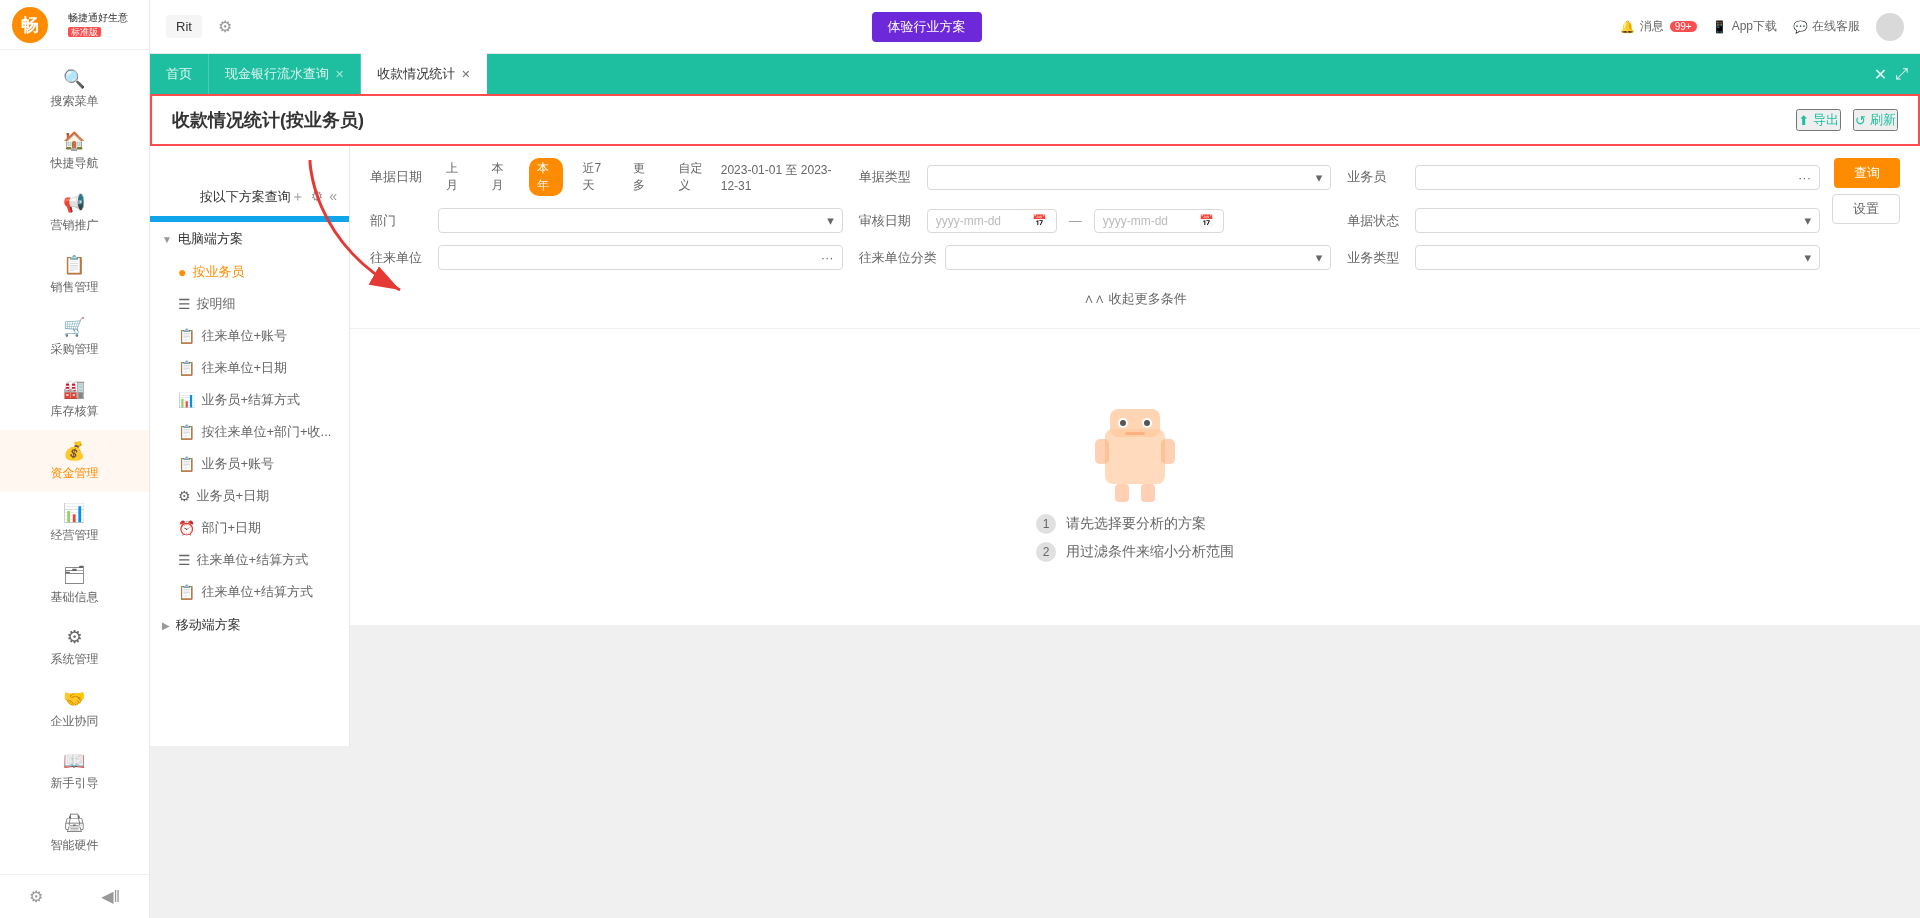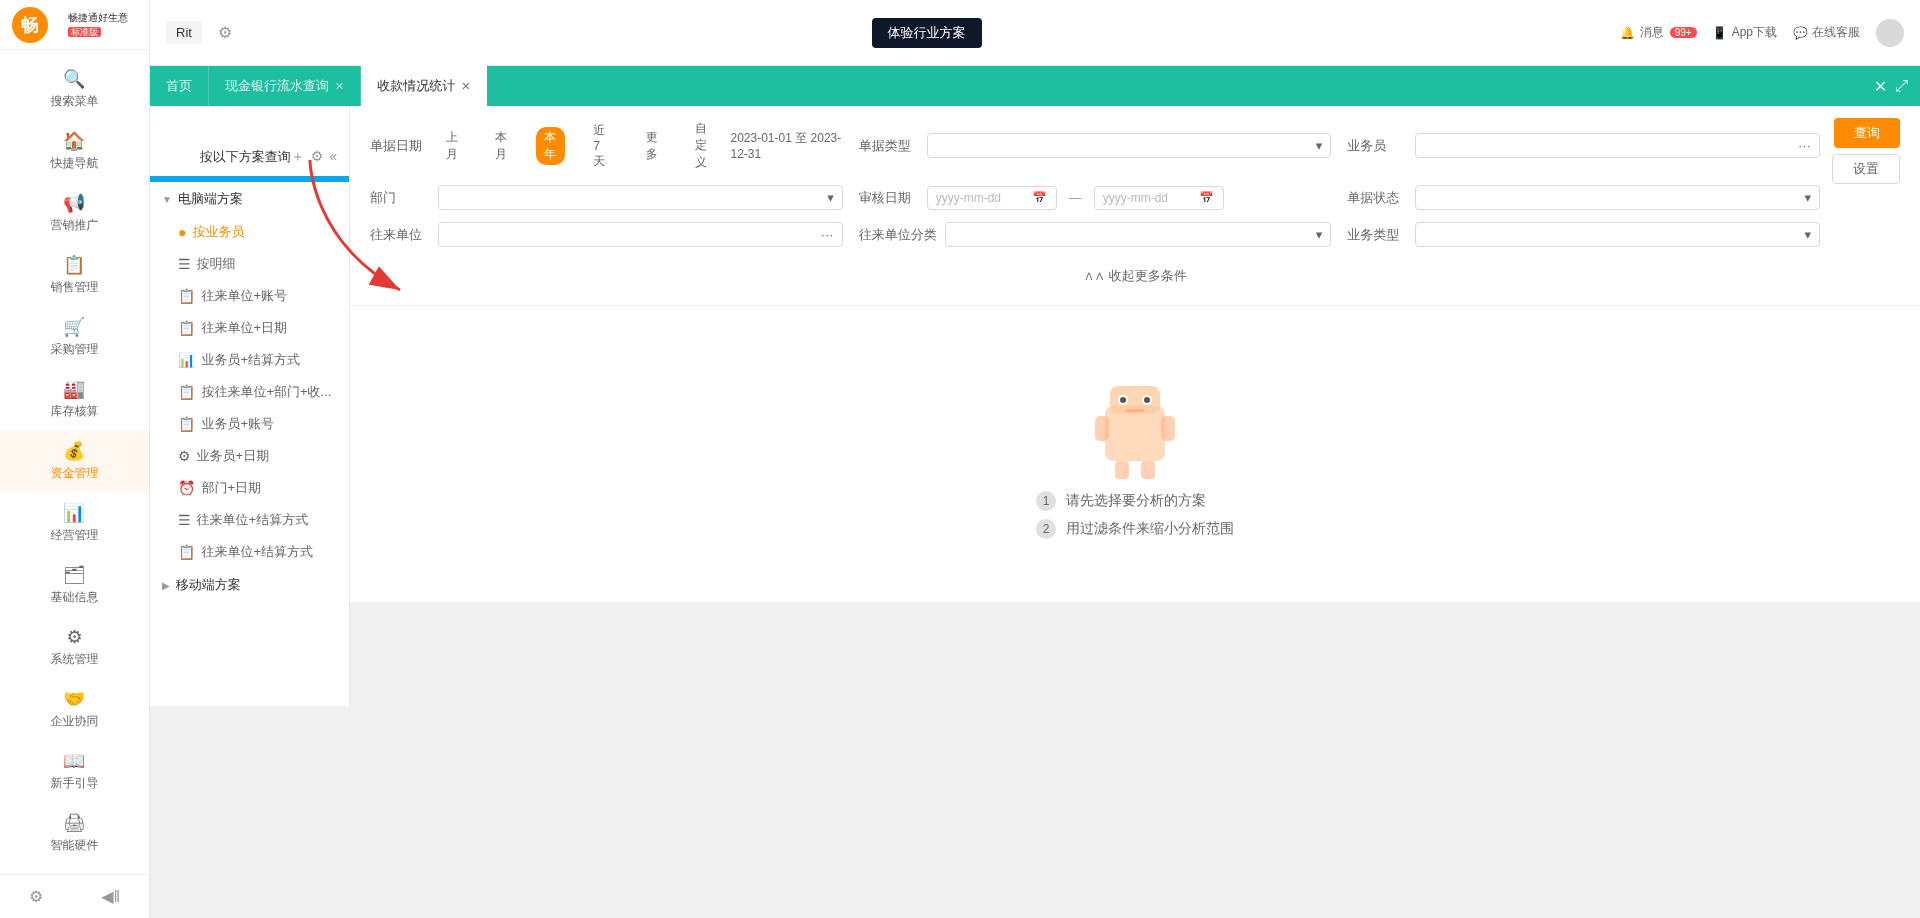--- a/index.html
+++ b/index.html
@@ -18,25 +18,25 @@
     .sidebar-item { display: flex; flex-direction: column; align-items: center; padding: 10px 0; cursor: pointer; color: #666; font-size: 12px; }
     .sidebar-item.active { color: #ff8c00; background: #fff7f0; }
     .sidebar-item .icon { font-size: 18px; margin-bottom: 3px; }
     .sidebar-footer { padding: 12px 0; border-top: 1px solid #f0f0f0; display: flex; justify-content: space-around; }
     .sidebar-footer-btn { color: #999; font-size: 16px; cursor: pointer; }
 
     
     .main { flex: 1; display: flex; flex-direction: column; }
 
     
-    .topbar { height: 66px; background: #fff; display: flex; align-items: center; padding: 0 16px; border-bottom: 1px solid #e8e8e8; justify-content: space-between; }
+    .topbar { height: 54px; background: #fff; display: flex; align-items: center; padding: 0 16px; border-bottom: 1px solid #e8e8e8; justify-content: space-between; }
     .topbar-left { display: flex; align-items: center; gap: 16px; }
     .topbar-account { font-size: 13px; color: #333; background: #f5f5f5; padding: 4px 10px; border-radius: 4px; }
     .topbar-actions { display: flex; align-items: center; gap: 16px; }
-    .topbar-trial-btn { background: #0f172a; color: white; border: none; border-radius: 4px; padding: 6px 16px; font-size: 13px; cursor: pointer; }
+    .topbar-trial-btn { background: #6d28d9; color: white; border: none; border-radius: 4px; padding: 6px 16px; font-size: 13px; cursor: pointer; }
     .topbar-icons { display: flex; align-items: center; gap: 16px; }
     .topbar-icon-item { display: flex; align-items: center; gap: 4px; color: #666; font-size: 12px; cursor: pointer; }
     .badge { background: #ff4d4f; color: white; border-radius: 10px; font-size: 10px; padding: 0 5px; margin-left: 2px; }
     .user-avatar { width: 28px; height: 28px; border-radius: 50%; background: #d9d9d9; }
 
     
     .tabbar { height: 40px; background: #1ebfa0; display: flex; align-items: center; padding: 0 0; }
     .tab { display: flex; align-items: center; padding: 0 16px; height: 48px; color: rgba(255,255,255,0.85); font-size: 13px; cursor: pointer; border-right: 1px solid rgba(255,255,255,0.2); }
     .tab.home { background: transparent; }
     .tab.active { background: #fff; color: #333; }
@@ -45,21 +45,21 @@
     .tabbar-ctrl-btn { color: rgba(255,255,255,0.9); font-size: 16px; cursor: pointer; }
 
     
     .content { flex: 1; overflow: auto; padding: 0; background: #f0f0f0; }
 
     
     .page-header { background: #fff; padding: 12px 20px; display: flex; align-items: center; justify-content: space-between; border: 2px solid #ff4d4f; margin: 0; }
     .page-title { font-size: 18px; font-weight: bold; color: #333; }
     .page-header-actions { display: flex; gap: 12px; }
     .header-btn { display: flex; align-items: center; gap: 4px; color: #1ebfa0; font-size: 13px; cursor: pointer; }
-    .filter-date-tabs { display: flex; align-items: center; gap: 20px; }
+    .filter-date-tabs { display: flex; align-items: center; gap: 12px; }
     .date-tab { padding: 2px 8px; font-size: 12px; color: #666; cursor: pointer; border-radius: 2px; }
     .date-tab.active { background: #ff8c00; color: white; border-radius: 10px; }
     .date-range { font-size: 12px; color: #666; margin-left: 0; }
     .filter-select { display: flex; align-items: center; border: 1px solid #d9d9d9; border-radius: 4px; padding: 4px 8px; min-width: 200px; justify-content: space-between; font-size: 13px; color: #666; cursor: pointer; }
     .filter-date-input { border: 1px solid #d9d9d9; border-radius: 4px; padding: 4px 8px; font-size: 12px; color: #bbb; width: 130px; display: flex; align-items: center; justify-content: space-between; }
     .filter-dash { margin: 0 4px; color: #999; }
     .collapse-bar { text-align: center; padding: 8px; color: #666; font-size: 13px; cursor: pointer; }
 
     
     .layout-body { display: flex; }
@@ -219,20 +219,33 @@
         <span class="tab-close">✕</span>
       </div>
       <div class="tabbar-controls">
         <span class="tabbar-ctrl-btn">✕</span>
         <span class="tabbar-ctrl-btn">⤢</span>
       </div>
     </div>
 
     <div class="content">
 
+      <div class="page-header">
+        <div class="page-title">收款情况统计(按业务员)</div>
+        <div class="page-header-actions">
+          <button class="header-btn">
+            <span>⬆</span>
+            <span>导出</span>
+          </button>
+          <button class="header-btn">
+            <span>↺</span>
+            <span>刷新</span>
+          </button>
+        </div>
+      </div>
 
       <div class="layout-body">
 
         <div class="scheme-panel">
           <div class="scheme-header">
             <span class="scheme-header-title">按以下方案查询</span>
             <div class="scheme-header-actions">
               <span class="scheme-action-btn">＋</span>
               <span class="scheme-action-btn">⚙</span>
               <span class="scheme-action-btn">«</span>

